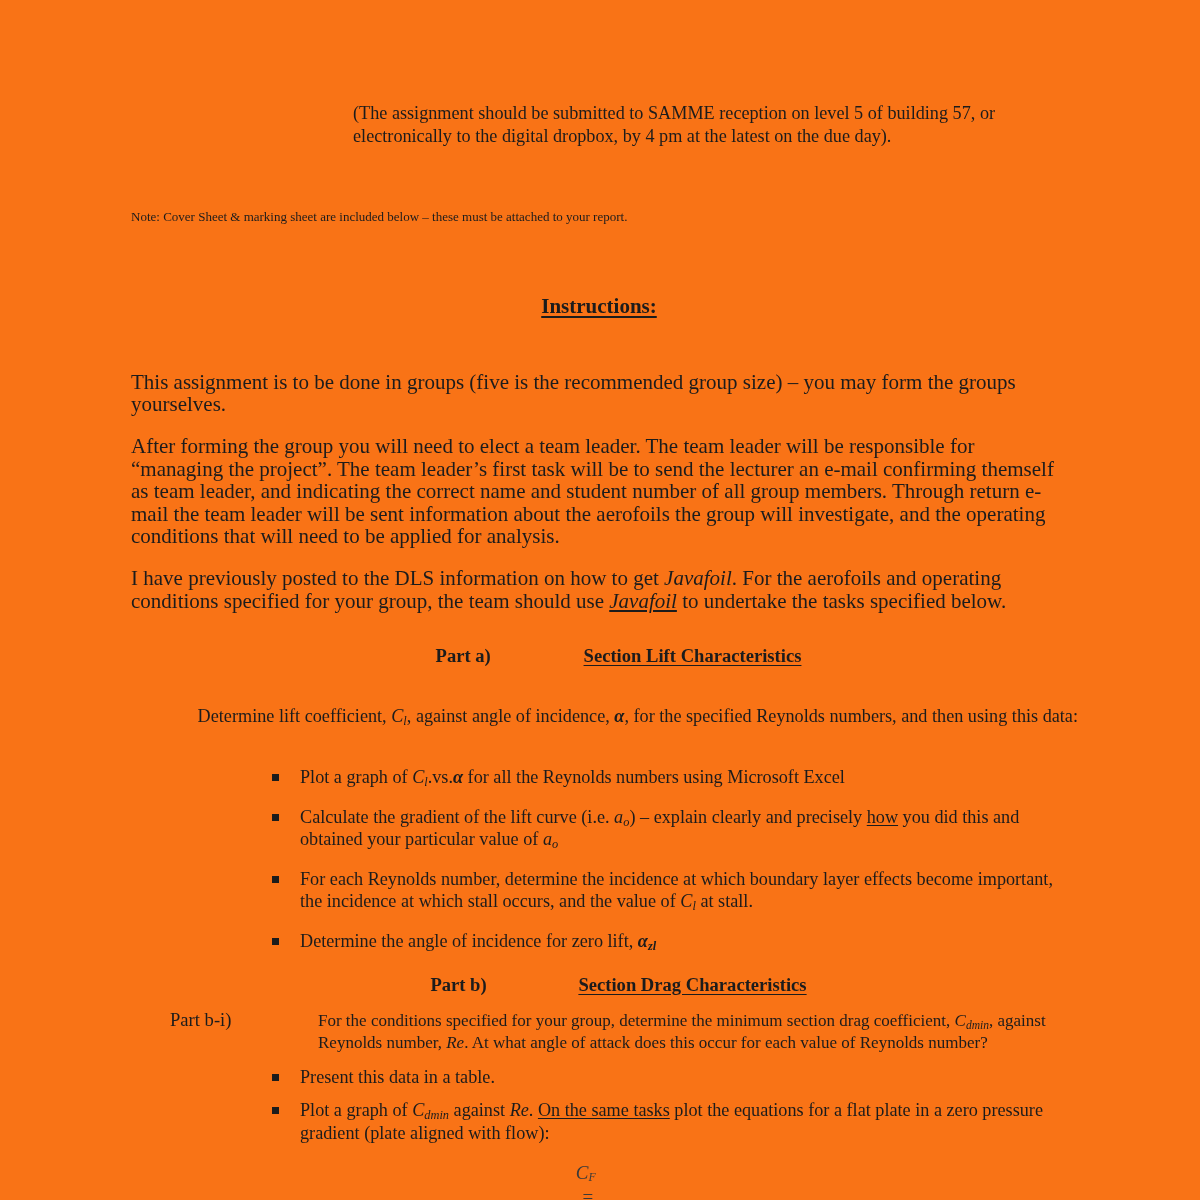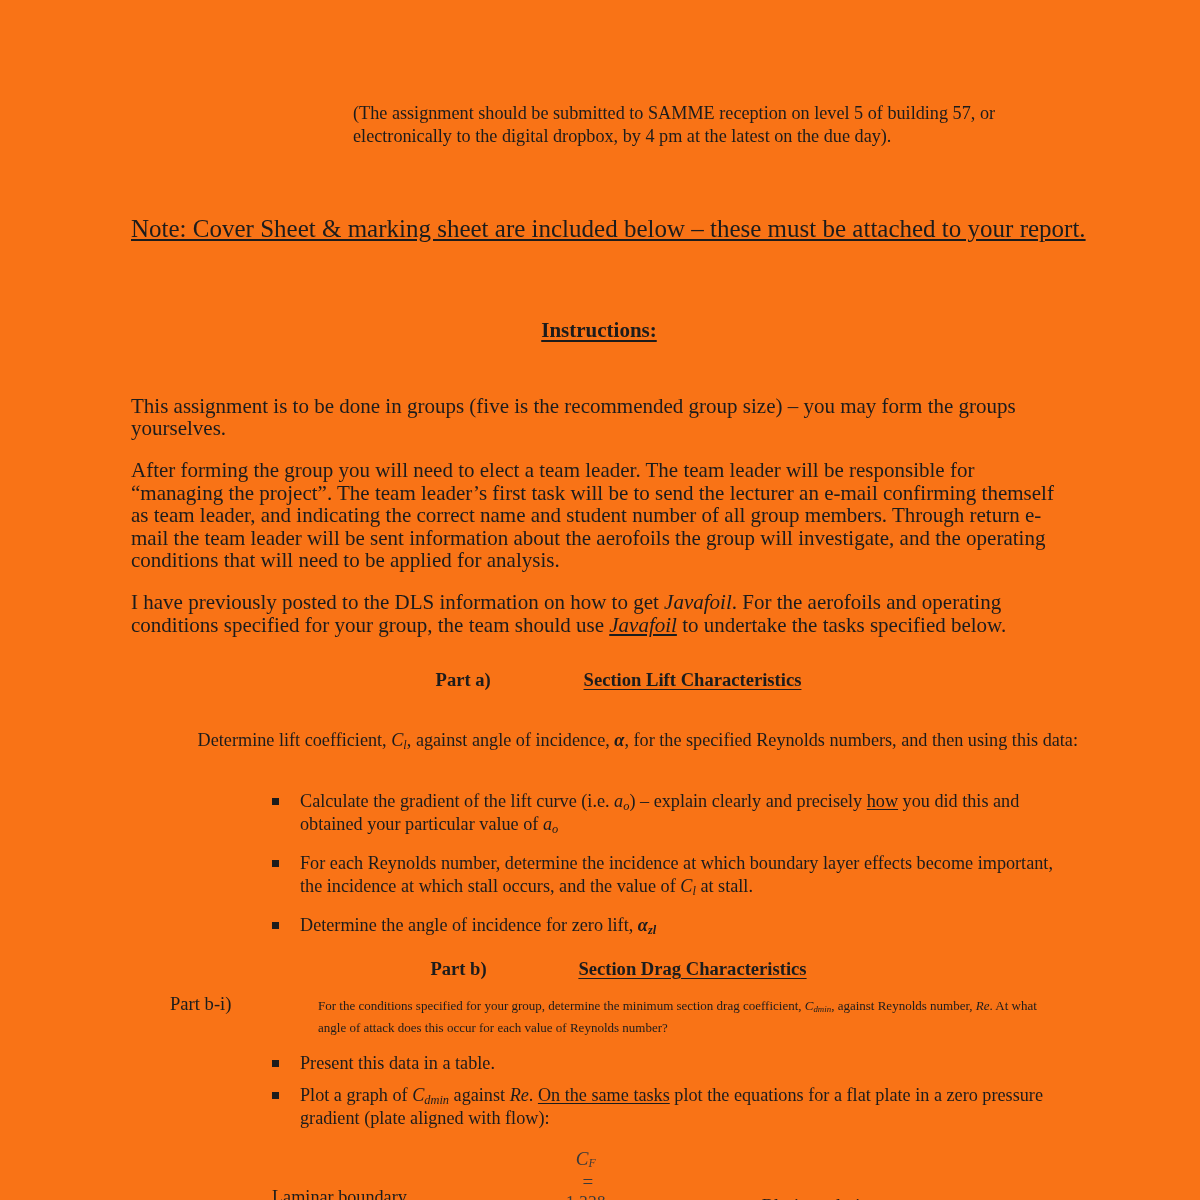--- a/index.html
+++ b/index.html
@@ -41,23 +41,22 @@
 
   
   .intro-note {
     margin-left: 222px;
     width: 714px;
     font-size: 18.2px;
     line-height: 22.6px;
   }
 
   .note-line {
-    font-size: 25px;
+    font-size: 13px;
     line-height: 22px;
-    text-decoration: underline;
     text-underline-offset: 2px;
     white-space: nowrap;
   }
 
   .heading {
     font-size: 21px;
     font-weight: bold;
     text-decoration: underline;
     text-underline-offset: 3px;
     line-height: 24px;
@@ -79,21 +78,21 @@
     flex: 0 0 148px;
   }
   .part-label.plain { font-weight: normal; }
   .part-title {
     font-weight: bold;
     text-decoration: underline;
     text-underline-offset: 3px;
   }
   .part-body {
     flex: 1 1 auto;
-    font-size: 13px;
+    font-size: 17px;
     line-height: 22.4px;
     font-family: Liberation Serif, serif;
   }
 
   .indent-1 {
     margin-left: 50px;
     width: 897px;
     font-size: 18.2px;
     line-height: 22.4px;
     text-align: right;
@@ -247,20 +246,24 @@
     </div>
 
     <div class="gap-md"></div>
 
     <p class="indent-1"><span>Determine lift coefficient, </span><span class="it"><span>C</span><sub class="vsub">l</sub></span><span>, against angle of incidence, </span><span class="sym">α</span><span>, for the specified Reynolds numbers, and then using this data:</span></p>
 
     <div class="gap-md"></div>
 
     <ul class="bullets">
 
+      <li>
+        <span class="sqbullet"></span>
+        <span>Plot a graph of </span><span class="it"><span>C</span><sub class="vsub">l</sub></span><span>.vs.</span><span class="sym">α</span><span> for all the Reynolds numbers using Microsoft Excel</span>
+      </li>
 
       <li>
         <span class="sqbullet"></span>
         <span>Calculate the gradient of the lift curve (i.e. </span><span class="it"><span>a</span><sub class="vsub">o</sub></span><span>) – explain clearly and precisely </span><span class="ul">how</span><span> you did this and obtained your particular value of </span><span class="it"><span>a</span><sub class="vsub">o</sub></span>
       </li>
 
       <li>
         <span class="sqbullet"></span>
         <span>For each Reynolds number, determine the incidence at which boundary layer effects become important, the incidence at which stall occurs, and the value of </span><span class="it"><span>C</span><sub class="vsub">l</sub></span><span> at stall.</span>
       </li>

